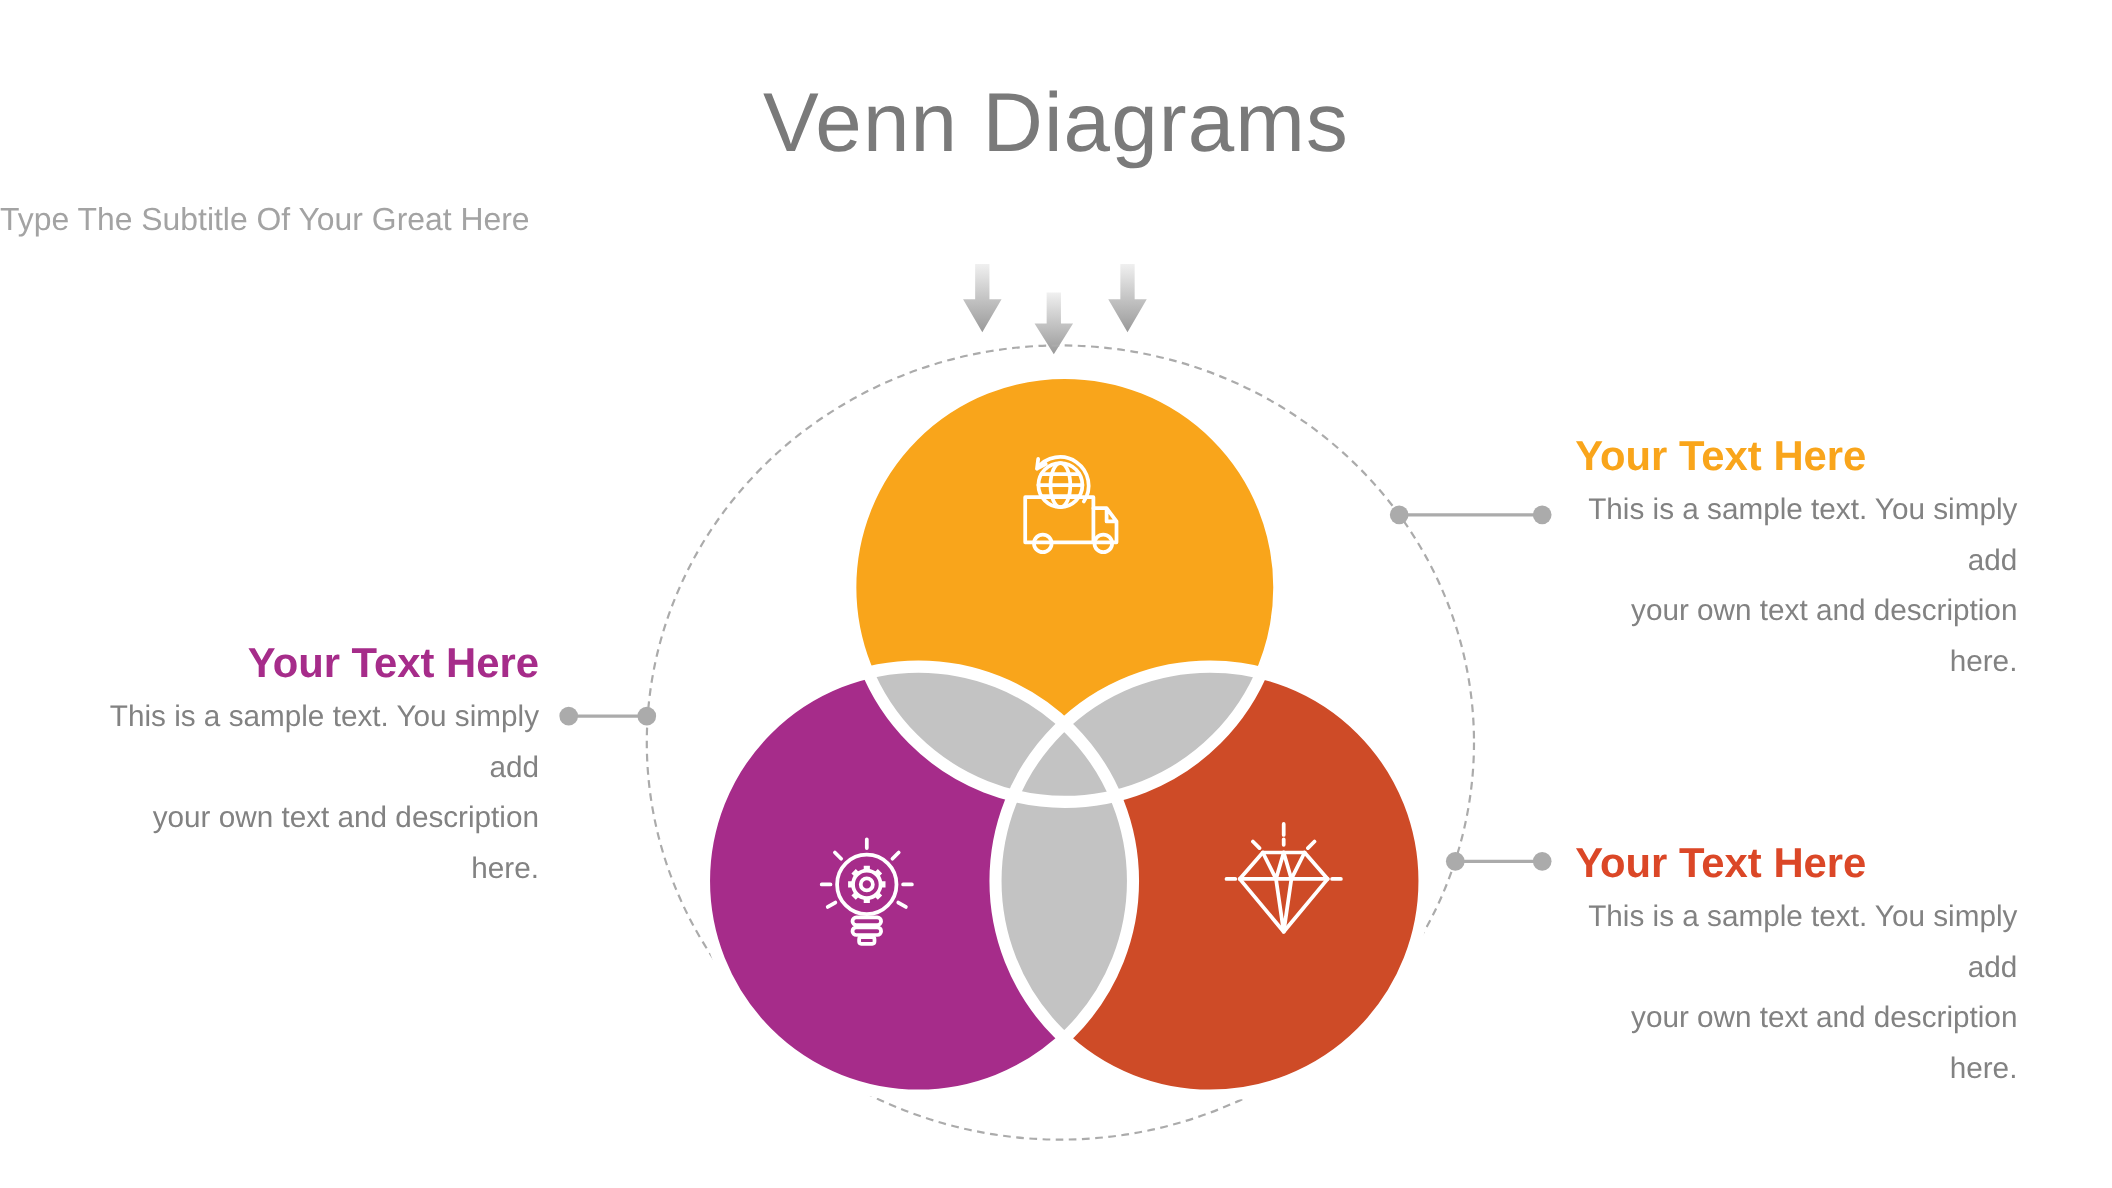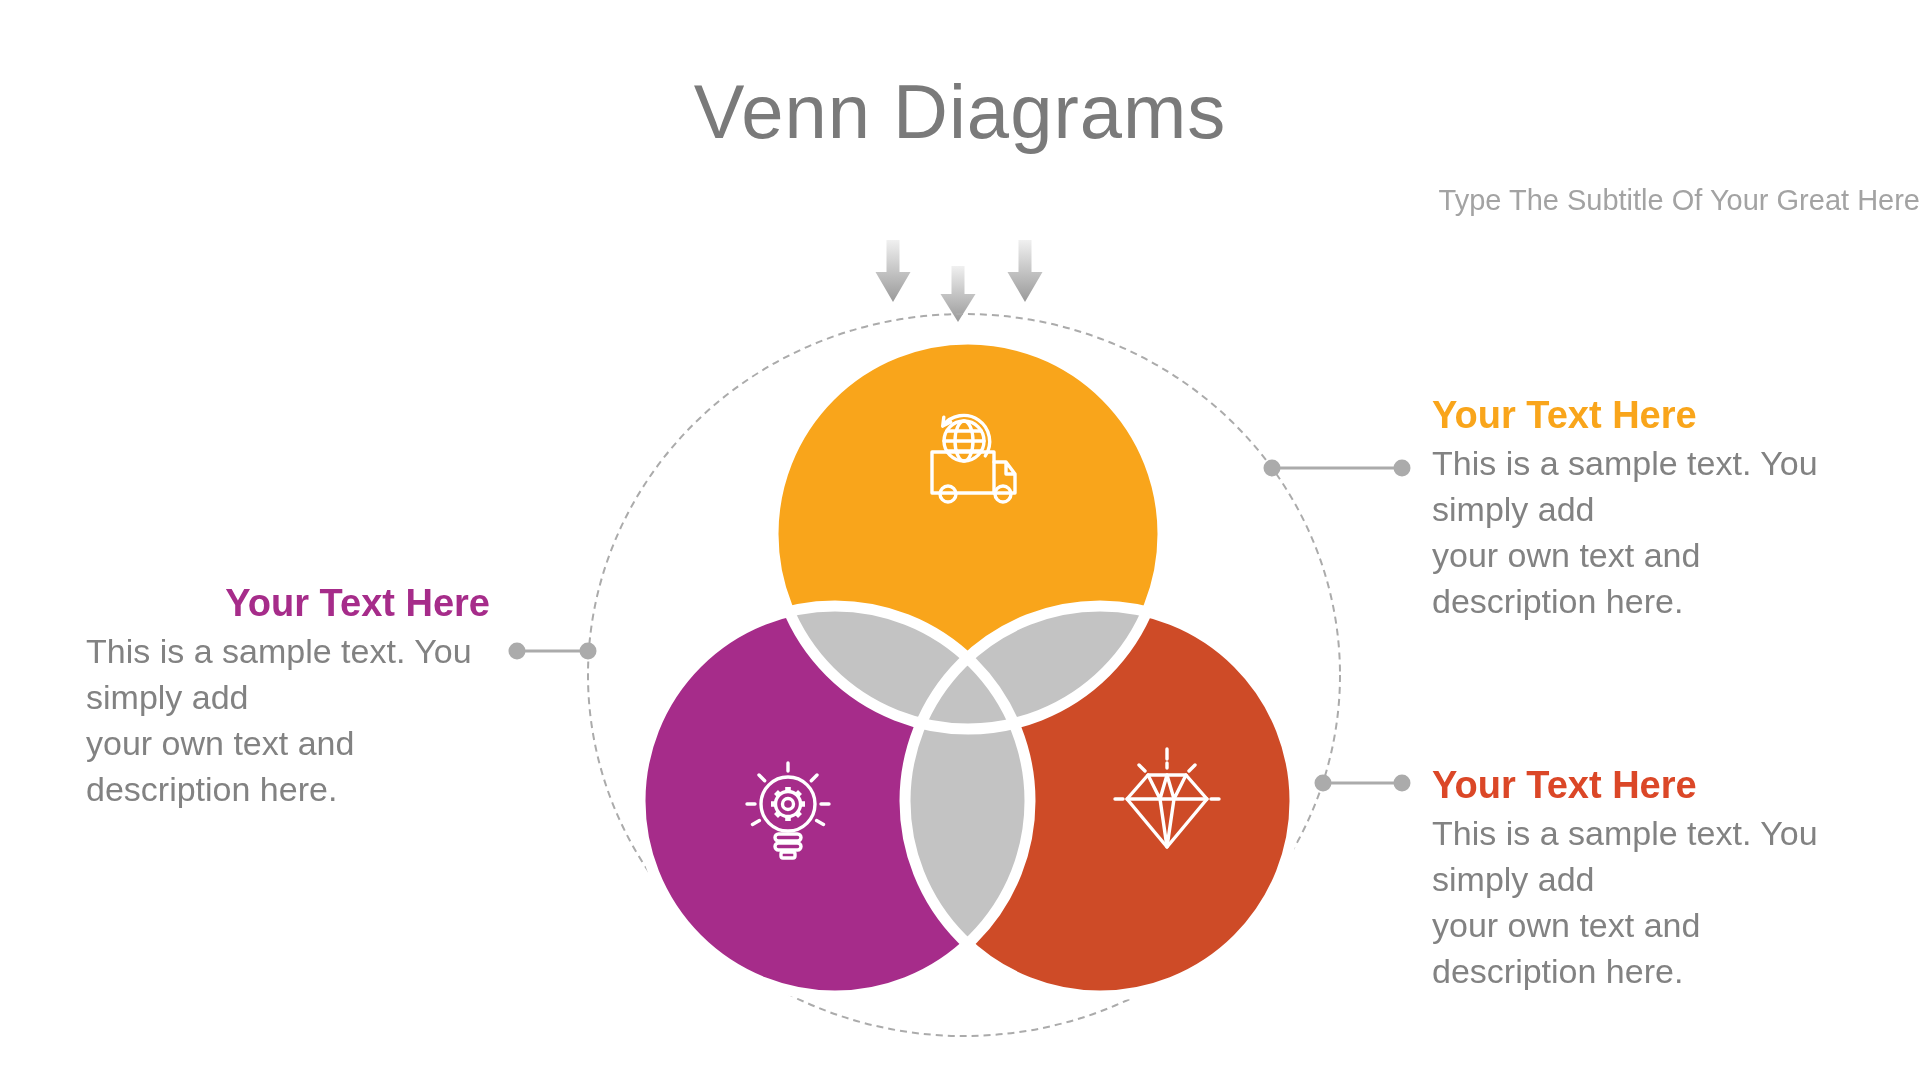--- a/index.html
+++ b/index.html
@@ -18,21 +18,21 @@
     text-align: center;
     font-size: 76px;
     line-height: 84px;
     font-weight: 400;
     color: var(--color-title, #7a7a7a);
     letter-spacing: 1px;
   }
   .page-subtitle {
     position: absolute;
     top: 183px; left: 0; width: 1920px;
-    text-align: right;
+    text-align: left;
     font-size: 29px;
     line-height: 34px;
     font-weight: 400;
     color: var(--color-subtitle, #a3a3a3);
   }
   .diagram-svg { position: absolute; top: 0; left: 0; }
 
   .ring {
     fill: none;
     stroke: var(--color-ring, #ababab);
@@ -59,24 +59,24 @@
   stop.s1 { stop-color: var(--color-arrow-end, #999999); }
 
   .callout { position: absolute; width: 402px; }
   .callout-title {
     font-size: 38px;
     line-height: 38px;
     font-weight: 700;
   }
   .callout-body {
     margin-top: 6px;
-    font-size: 34px;
+    font-size: 27px;
     line-height: 46px;
     color: var(--color-body, #828282);
-    text-align: left;
+    text-align: right;
   }
   .callout-top-right { left: 1432px; top: 396px; }
   .callout-top-right .callout-title { text-align: left; color: var(--color-callout-top-right, #f9a51b); }
   .callout-left { left: 86px; top: 584px; width: 404px; }
   .callout-left .callout-title { text-align: right; color: var(--color-callout-left, #a62c8a); }
   .callout-bottom-right { left: 1432px; top: 766px; }
   .callout-bottom-right .callout-title { text-align: left; color: var(--color-callout-bottom-right, #db4727); }
 </style>
 </head>
 <body>

